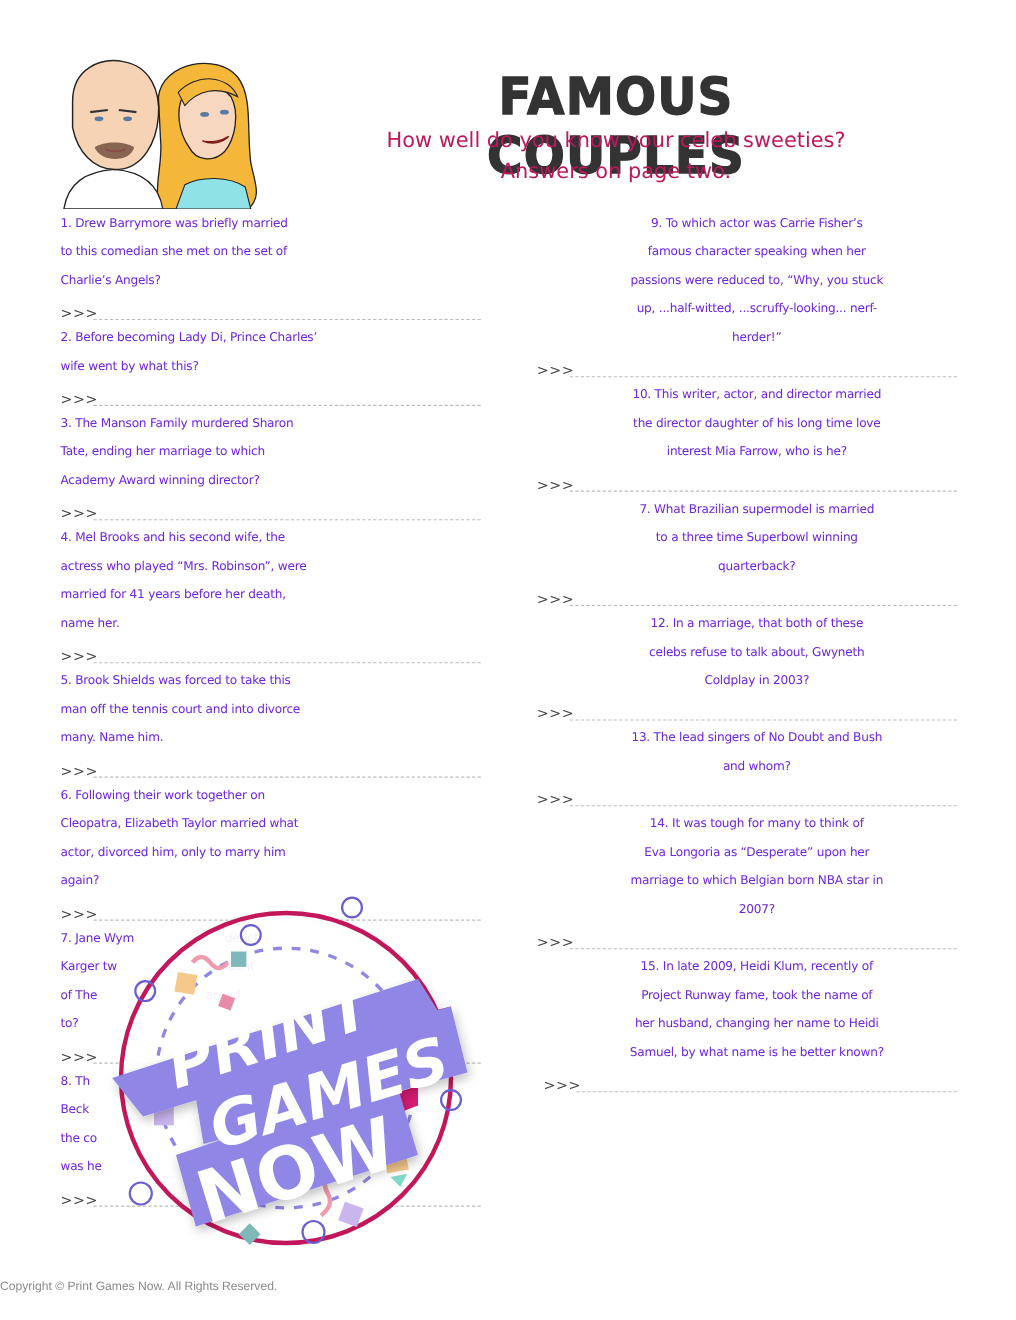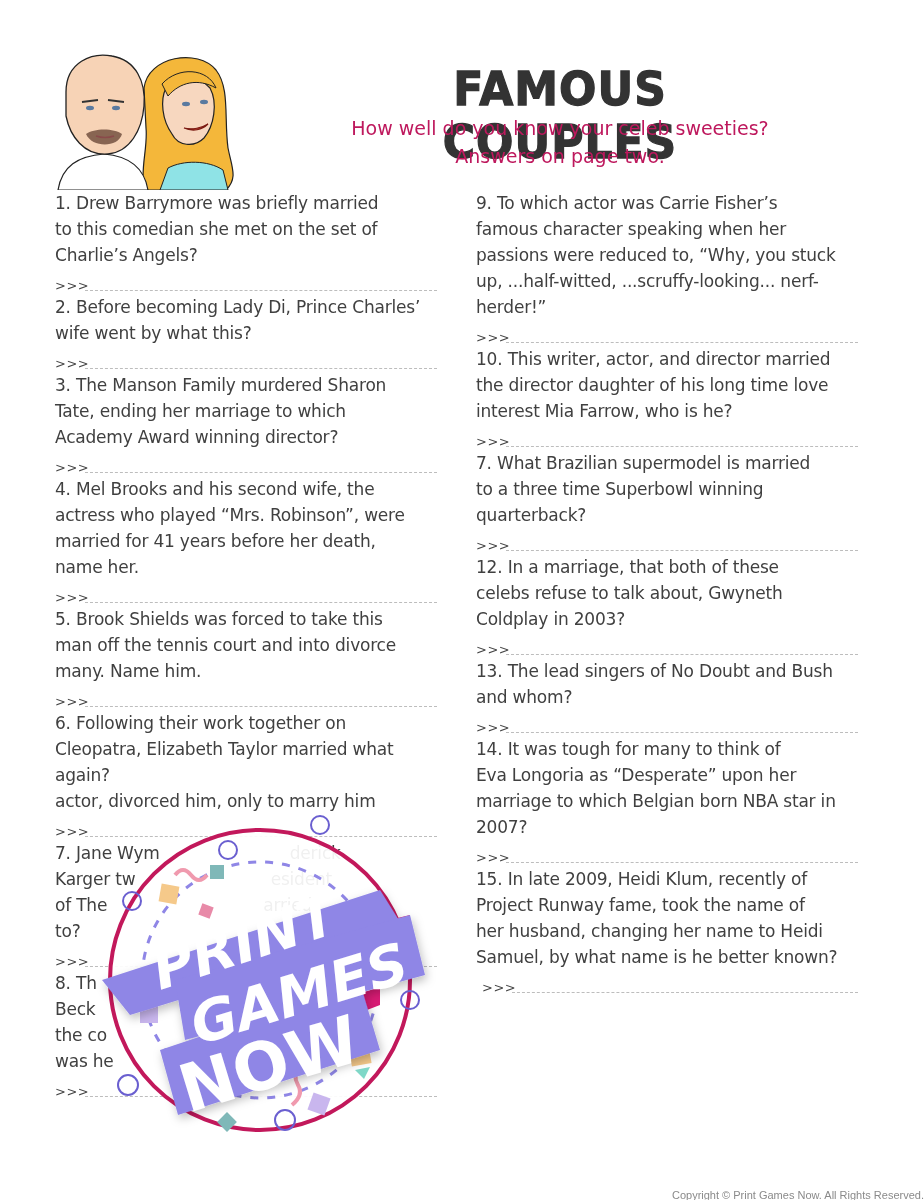--- a/index.html
+++ b/index.html
@@ -12,29 +12,29 @@
   .illustration { position: absolute; left: 48px; top: 48px; width: 200px; height: 142px; }
   .title { position: absolute; left: 330px; top: 64px; width: 460px; text-align: center;
     font-family: "DejaVu Sans", sans-serif; font-weight: 900; font-size: 44px; letter-spacing: 1px;
     color: #333333; transform: scaleY(1.05); -webkit-text-stroke: 1.2px #333; }
   .subtitle { position: absolute; left: 310px; top: 114px; width: 500px; text-align: center;
     font-family: "DejaVu Sans", sans-serif; font-size: 19px; line-height: 28px; color: #be185d; }
 
   
   .col { position: absolute; top: 190px; width: 400px; }
   .col.left { left: 55px; }
-  .col.right { left: 476px; }
-
-  .q { font-size: 17px; line-height: 26px; color: #404040; letter-spacing: -0.2px; }
+  .col.right { left: 488px; text-align: center; }
+
+  .q { font-size: 11px; line-height: 26px; color: #6d28d9; letter-spacing: -0.2px; }
   .ans { position: relative; height: 26px; font-size: 13px; color: #444; }
   .ans .arrows { position: absolute; left: 0; top: 10px; font-size: 13px; letter-spacing: 0.5px; }
   .ans .line { position: absolute; left: 30px; right: 18px; top: 22px; border-bottom: 1.5px dashed #bdbdbd; }
 
-  .copyright { position: absolute; left: 0; width: 924px; top: 1164px; text-align: right;
-    font-family: "Liberation Sans", sans-serif; font-size: 11px; color: #8a8a8a; margin-top: 25px; }
+  .copyright { position: absolute; left: 0; width: 924px; top: 1164px; text-align: left;
+    font-family: "Liberation Sans", sans-serif; font-size: 11px; color: #8a8a8a; }
 
   
   .badge { position: absolute; left: 80px; top: 805px; width: 360px; height: 350px; pointer-events: none; }
 </style>
 </head>
 <body>
 
 <div class="page">
 
   <svg class="illustration" viewBox="0 0 200 142">
@@ -107,22 +107,22 @@
       <div class="q">man off the tennis court and into divorce</div>
       <div class="q">many. Name him.</div>
       <div class="ans">
           <span class="arrows">&gt;&gt;&gt;</span>
           <span class="line"></span>
         </div>
     </div>
     <div>
       <div class="q">6. Following their work together on</div>
       <div class="q">Cleopatra, Elizabeth Taylor married what</div>
+      <div class="q">actor, divorced him, only to marry him</div>
       <div class="q">again?</div>
-      <div class="q">actor, divorced him, only to marry him</div>
       <div class="ans">
           <span class="arrows">&gt;&gt;&gt;</span>
           <span class="line"></span>
         </div>
     </div>
     <div>
       <div class="q" style="white-space:pre">7. Jane Wym                         derick</div>
       <div class="q" style="white-space:pre">Karger tw                          esident</div>
       <div class="q" style="white-space:pre">of The                              arried</div>
       <div class="q" style="white-space:pre">to?</div>

